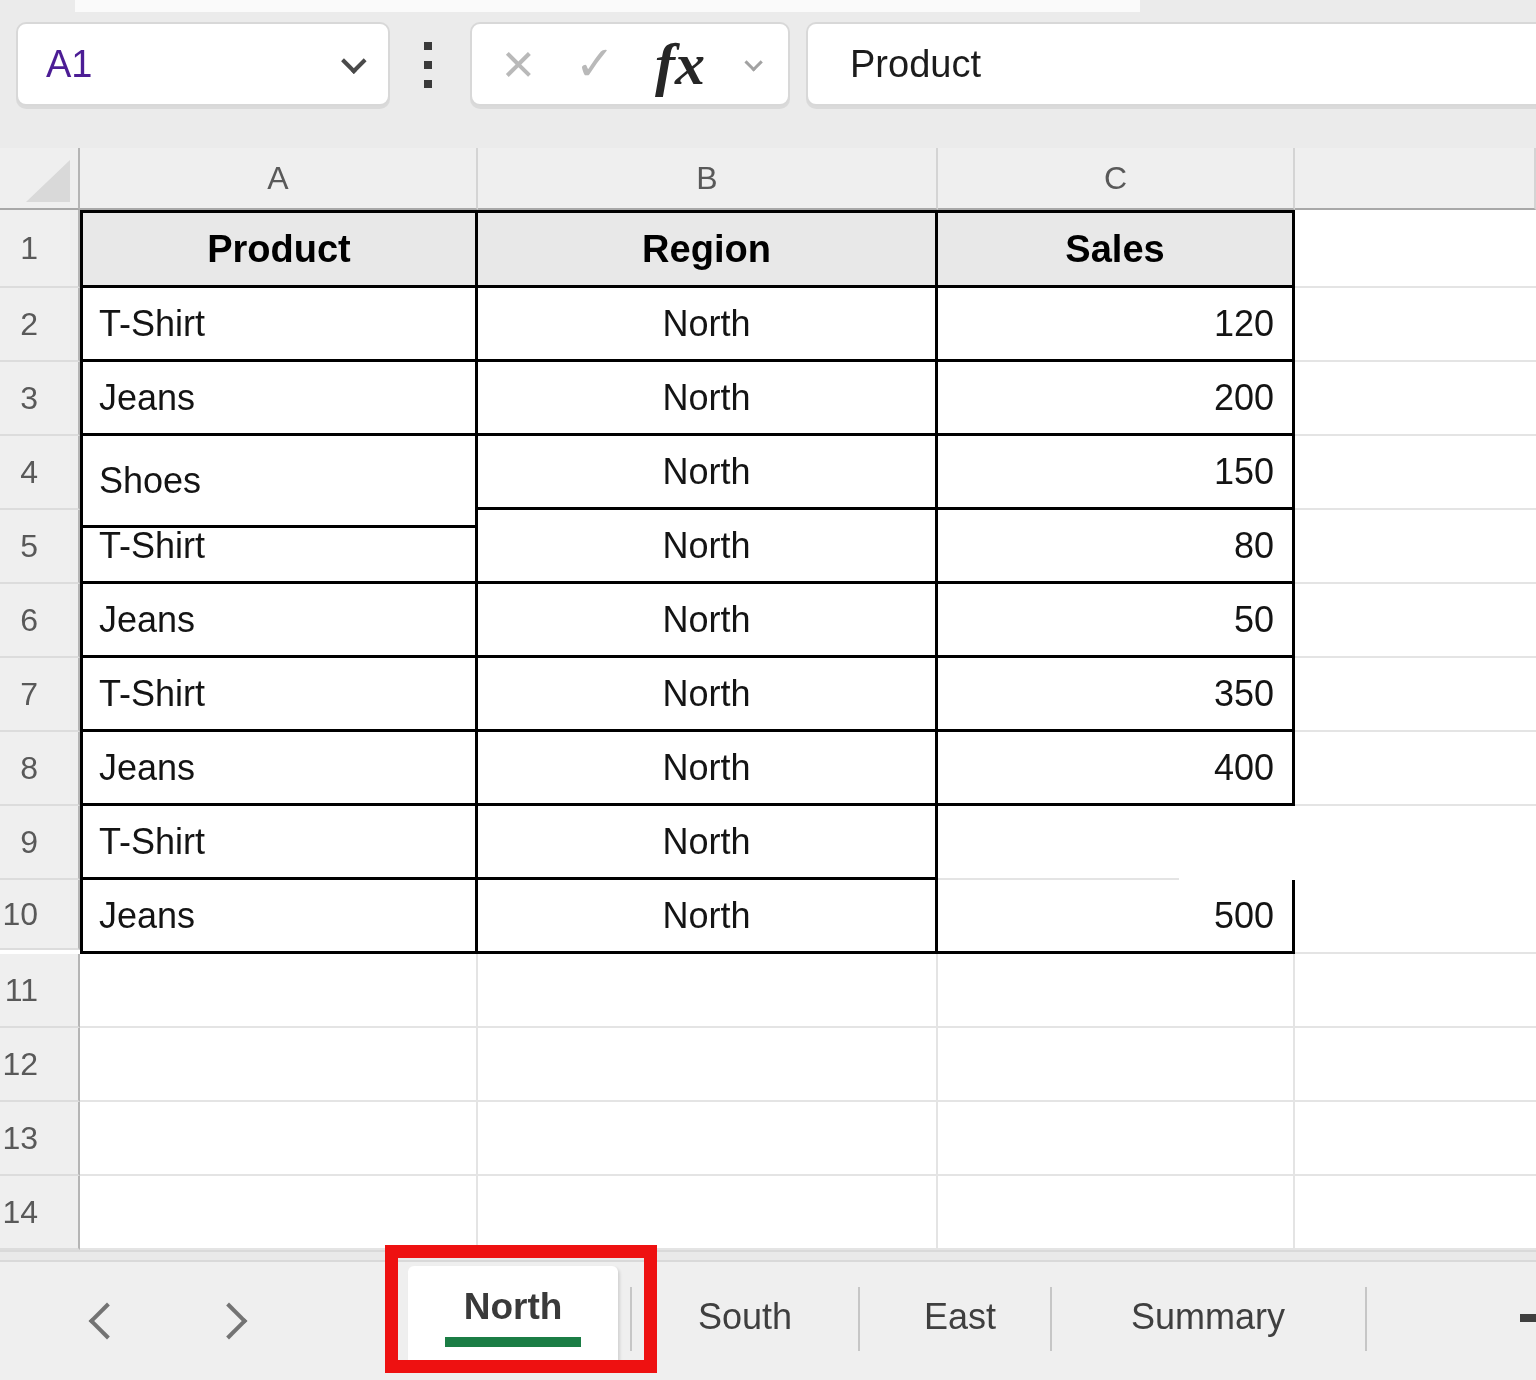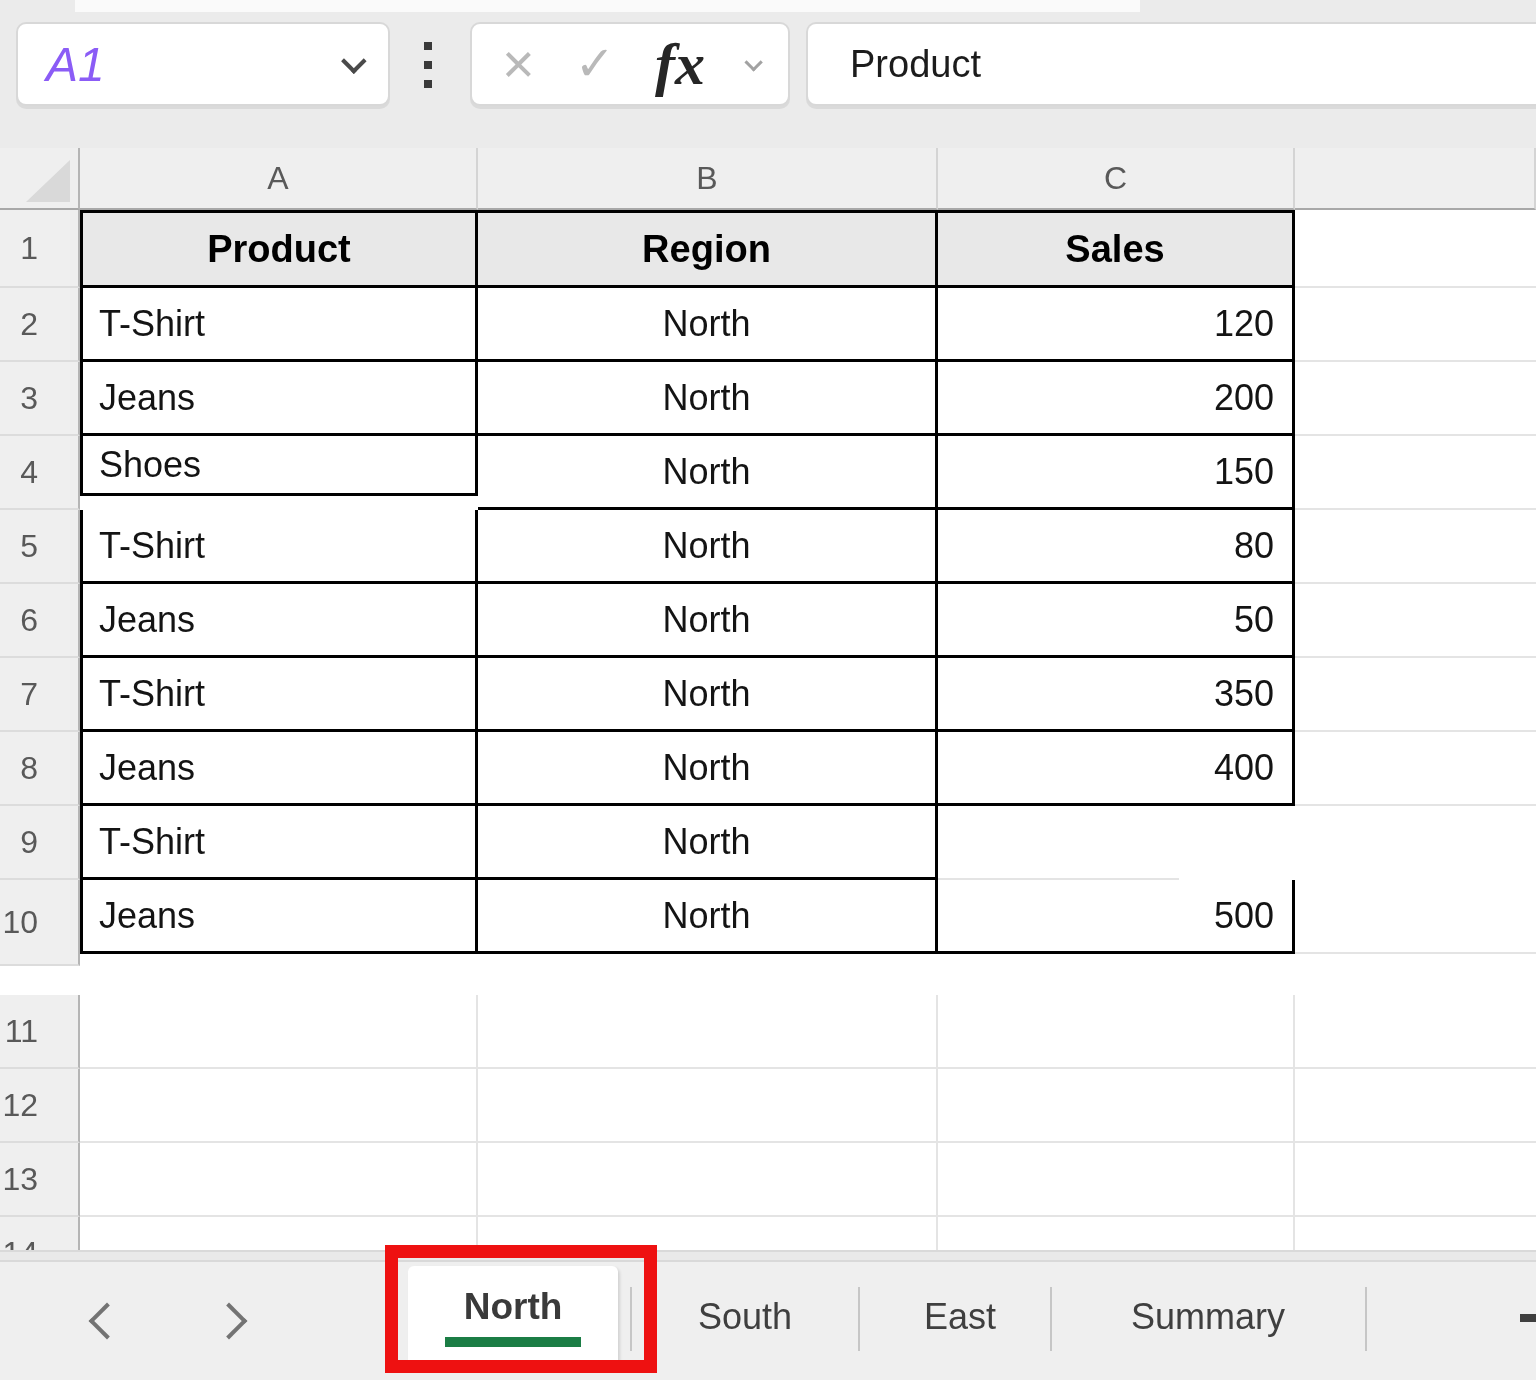--- a/index.html
+++ b/index.html
@@ -4,21 +4,21 @@
 <style>
   * { box-sizing: border-box; margin: 0; padding: 0; }
   html, body { width: 1536px; height: 1380px; background: #ebebeb; font-family: "Liberation Sans", sans-serif; }
   .screen { position: relative; width: 1536px; height: 1380px; overflow: hidden; background: #ebebeb; }
 
   
   .topbar { position: absolute; top: 0; left: 0; width: 1536px; height: 148px; background: #ebebeb; }
   .top-strip { position: absolute; left: 75px; top: 0; width: 1065px; height: 12px; background: #fafafa; }
   .panel { background: #fff; border: 2px solid #d8d8d8; border-radius: 10px; box-shadow: 0 3px 0 rgba(0,0,0,0.07); }
   .name-box { position: absolute; left: 16px; top: 22px; width: 374px; height: 84px; display: flex; align-items: center; justify-content: space-between; padding: 0 28px; }
-  .name-box .val { font-size: 48px; color: #8b5cf6; font-style: italic; }
+  .name-box .val { font-size: 38px; color: #4c1d95; }
   .fx-box { position: absolute; left: 470px; top: 22px; width: 320px; height: 84px; display: flex; align-items: center; justify-content: space-between; padding: 0 30px; }
   .x-icon { font-size: 56px; color: #b9b9b9; line-height: 1; }
   .check-icon { font-size: 48px; color: #b9b9b9; line-height: 1; }
   .fx-icon { font-family: "Liberation Serif", serif; font-style: italic; font-weight: bold; font-size: 60px; color: #262626; line-height: 1; }
   .formula-bar { position: absolute; left: 806px; top: 22px; width: 730px; height: 84px; background: #fff; border: 2px solid #d8d8d8; border-right: none; border-radius: 10px 0 0 10px; box-shadow: 0 3px 0 rgba(0,0,0,0.07); display: flex; align-items: center; padding-left: 42px; }
   .formula-bar .val { font-size: 38px; color: #1c1c1c; }
   .dots { position: absolute; left: 424px; top: 42px; display: flex; flex-direction: column; gap: 11px; }
   .dots i { width: 8px; height: 8px; background: #3a3a3a; display: block; }
 
   .chev { display: inline-block; border-style: solid; border-color: #4a4a4a; border-width: 0 4px 4px 0; }
@@ -120,21 +120,21 @@
       </div>
       <div class="g-row" style="height: 74px;">
         <div class="rnum" style="width: 80px; height: 74px;">3</div>
         <div class="cell tcell bl al" style="width: 398px; height: 74px;">Jeans</div>
         <div class="cell tcell ac" style="width: 460px; height: 74px;">North</div>
         <div class="cell tcell ar" style="width: 357px; height: 74px;">200</div>
         <div class="cell fcell noright" style="width: 241px; height: 74px;"></div>
       </div>
       <div class="g-row" style="height: 74px;">
         <div class="rnum" style="width: 80px; height: 74px;">4</div>
-        <div class="cell tcell bl al" style="width: 398px; height: 60px;">Shoes</div>
+        <div class="cell tcell bl al" style="width: 398px; height: 92px;">Shoes</div>
         <div class="cell tcell ac" style="width: 460px; height: 74px;">North</div>
         <div class="cell tcell ar" style="width: 357px; height: 74px;">150</div>
         <div class="cell fcell noright" style="width: 241px; height: 74px;"></div>
       </div>
       <div class="g-row" style="height: 74px;">
         <div class="rnum" style="width: 80px; height: 74px;">5</div>
         <div class="cell tcell bl al" style="width: 398px; height: 74px;">T-Shirt</div>
         <div class="cell tcell ac" style="width: 460px; height: 74px;">North</div>
         <div class="cell tcell ar" style="width: 357px; height: 74px;">80</div>
         <div class="cell fcell noright" style="width: 241px; height: 74px;"></div>
@@ -160,27 +160,27 @@
         <div class="cell tcell ar" style="width: 357px; height: 74px;">400</div>
         <div class="cell fcell noright" style="width: 241px; height: 74px;"></div>
       </div>
       <div class="g-row" style="height: 74px;">
         <div class="rnum" style="width: 80px; height: 74px;">9</div>
         <div class="cell tcell bl al" style="width: 398px; height: 74px;">T-Shirt</div>
         <div class="cell tcell ac" style="width: 460px; height: 74px;">North</div>
         <div class="cell fcell noright" style="width: 241px; height: 74px;"></div>
       </div>
       <div class="g-row" style="height: 74px;">
-        <div class="rnum" style="width: 80px; height: 86px; padding-left: 8px;">10</div>
+        <div class="rnum" style="width: 80px; height: 70px; padding-left: 8px;">10</div>
         <div class="cell tcell bl al" style="width: 398px; height: 74px;">Jeans</div>
         <div class="cell tcell ac" style="width: 460px; height: 74px;">North</div>
         <div class="cell tcell ar" style="width: 357px; height: 74px;">500</div>
         <div class="cell fcell noright" style="width: 241px; height: 74px;"></div>
       </div>
-      <div class="g-row" style="height: 74px; margin-top: 41px;">
+      <div class="g-row" style="height: 74px;">
         <div class="rnum" style="width: 80px; height: 74px;">11</div>
         <div class="cell fcell" style="width: 398px; height: 74px;"></div>
         <div class="cell fcell" style="width: 460px; height: 74px;"></div>
         <div class="cell fcell" style="width: 357px; height: 74px;"></div>
         <div class="cell fcell noright" style="width: 241px; height: 74px;"></div>
       </div>
       <div class="g-row" style="height: 74px;">
         <div class="rnum" style="width: 80px; height: 74px;">12</div>
         <div class="cell fcell" style="width: 398px; height: 74px;"></div>
         <div class="cell fcell" style="width: 460px; height: 74px;"></div>

